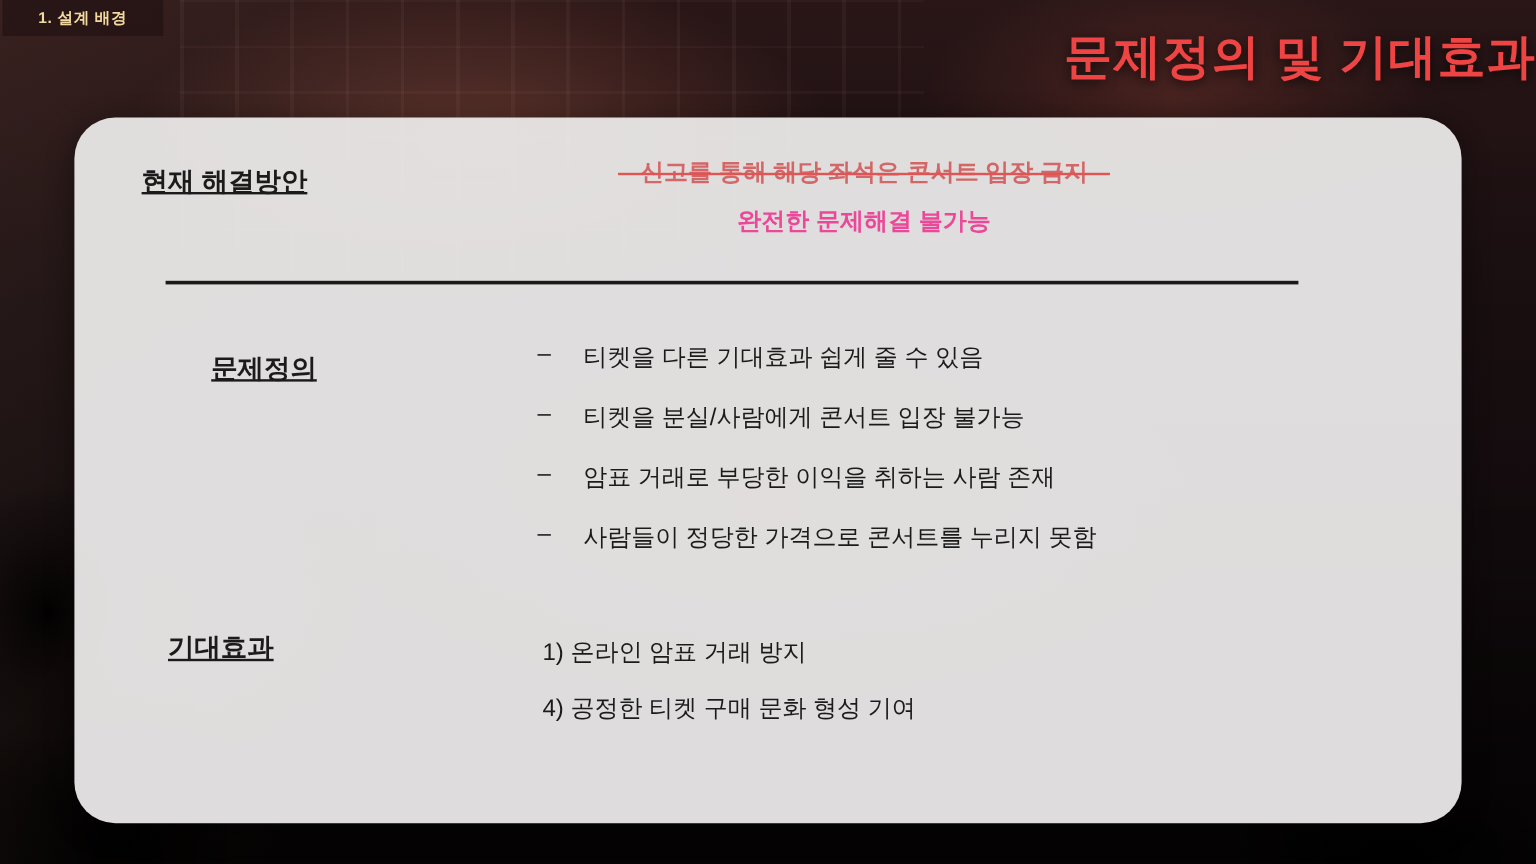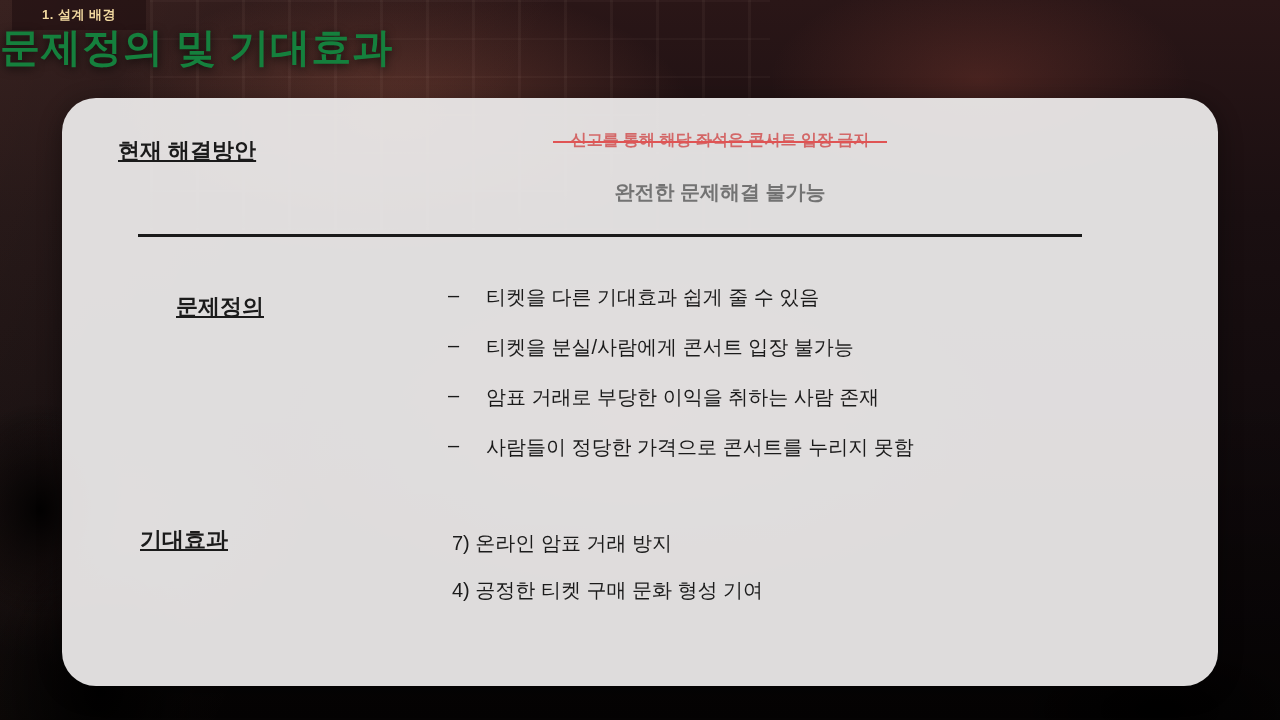--- a/index.html
+++ b/index.html
@@ -51,40 +51,40 @@
   }
   .bg-silhouette2 {
     position: absolute;
     right: 0; bottom: 0; width: 320px; height: 150px;
     background: radial-gradient(ellipse 200px 90px at 200px 140px, rgba(0,0,0,0.85), rgba(0,0,0,0) 72%);
   }
 
   
   .section-tag {
     position: absolute;
-    left: 12px; top: 0;
+    left: 2px; top: 0;
     width: 134px; height: 30px;
     background: rgba(30,12,14,0.55);
     color: #f2d9a0;
     font-size: 13px;
     font-weight: bold;
     letter-spacing: .5px;
     display: flex;
     align-items: center;
     justify-content: center;
   }
 
   
   .slide-title {
     position: absolute;
     top: 20px;
     left: 0;
     width: 100%;
-    text-align: left;
-    color: #15803d;
+    text-align: right;
+    color: #ef4444;
     font-size: 40px;
     font-weight: bold;
     letter-spacing: 1px;
     text-shadow: 0 2px 10px rgba(0,0,0,0.7);
   }
 
   
   .card {
     position: absolute;
     left: 62px;
@@ -111,35 +111,35 @@
     text-decoration: underline;
   }
 
   
   .cur-label { left: 118px; top: 136px; width: 250px; }
   .cur-body  { left: 400px; top: 130px; width: 640px; text-align: center; }
   .struck {
     position: relative;
     display: inline-block;
     color: #cf3b3b;
-    font-size: 16px;
+    font-size: 20px;
     font-weight: 600;
     opacity: .72;
   }
   .struck .line {
     position: absolute;
     left: -18px;
     right: -18px;
     top: 50%;
     height: 2.5px;
     background: #e02020;
   }
   .cur-note {
-    margin-top: 28px;
-    color: #737373;
+    margin-top: 14px;
+    color: #ec4899;
     font-size: 20px;
     font-weight: bold;
   }
 
   .divider {
     position: absolute;
     left: 138px;
     top: 234px;
     width: 944px;
     height: 3px;
@@ -237,17 +237,17 @@
     </li>
     <li>
       <span class="dash">–</span>
       <span>사람들이 정당한 가격으로 콘서트를 누리지 못함</span>
     </li>
   </ul>
 
   <div class="label row eff-label">기대효과</div>
 
   <ul class="eff-list">
-    <li>7) 온라인 암표 거래 방지</li>
+    <li>1) 온라인 암표 거래 방지</li>
     <li>4) 공정한 티켓 구매 문화 형성 기여</li>
   </ul>
 
 </div>
 
 </body></html>

